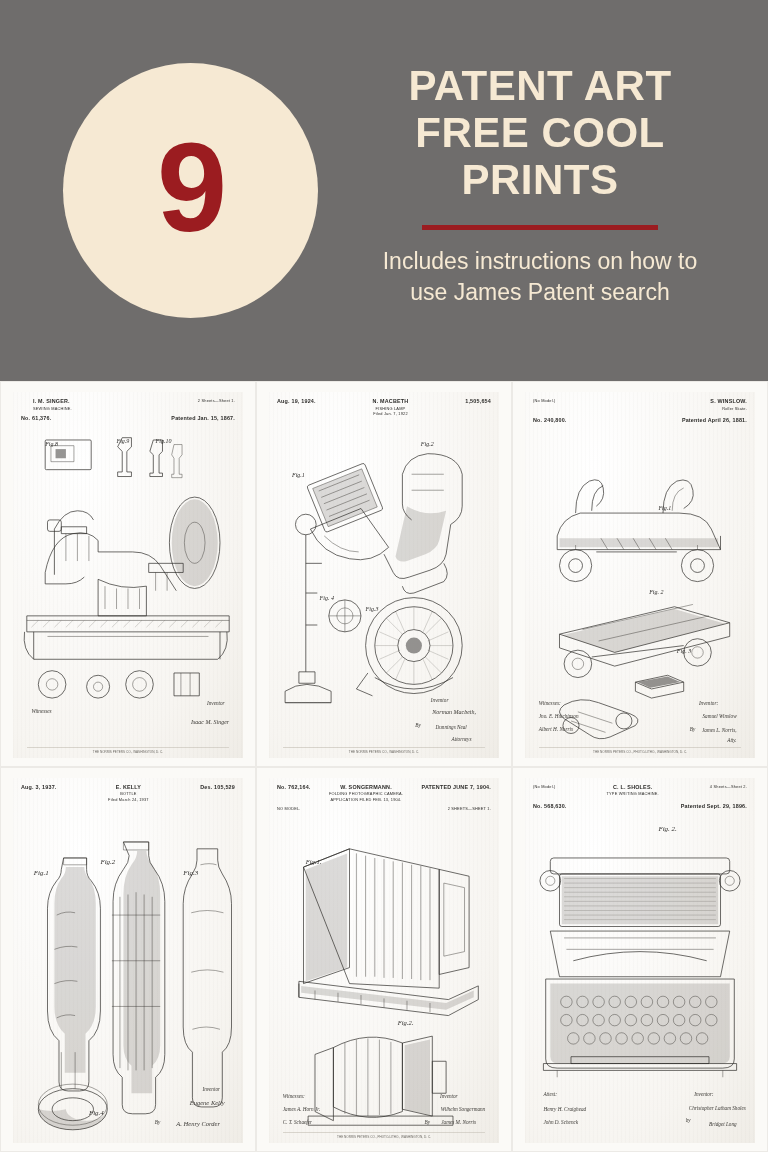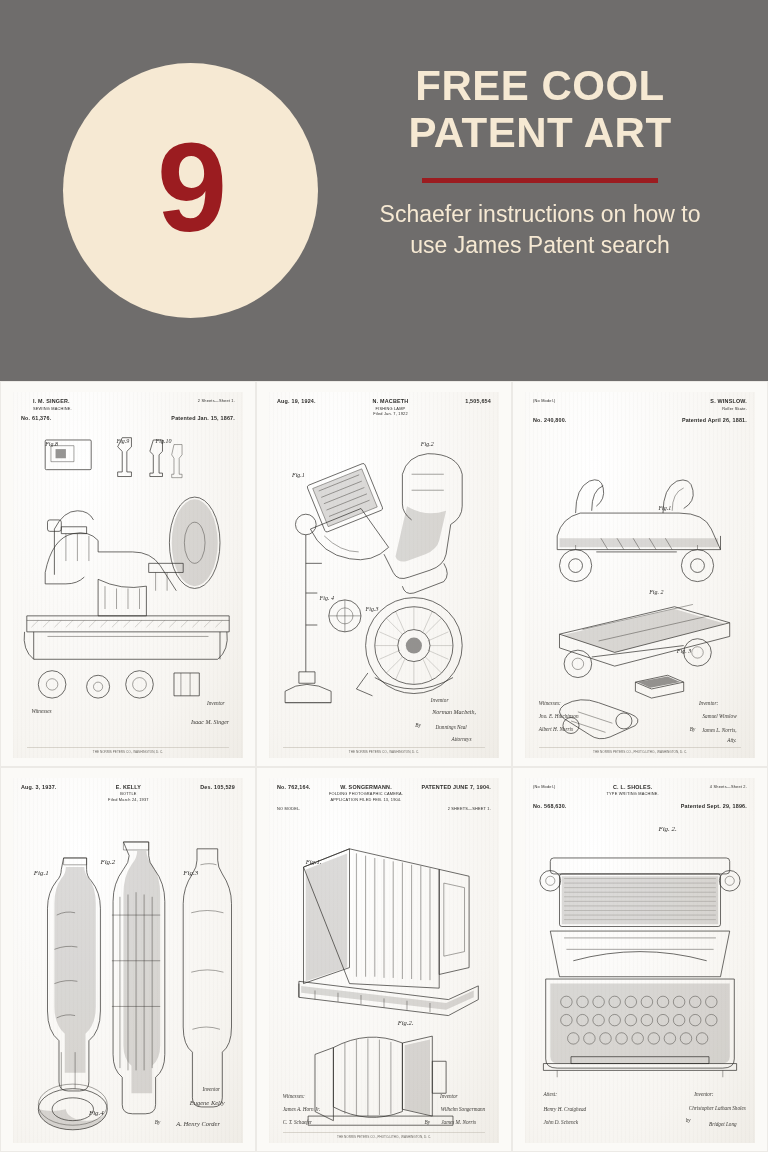--- a/index.html
+++ b/index.html
@@ -155,24 +155,25 @@
   .hatch { stroke: #4a4641; stroke-width: 0.3; fill: none; opacity: 0.75; }
 </style>
 </head>
 <body>
 
 <div class="header">
   <div class="badge-circle">
     <div class="badge-number">9</div>
   </div>
   <div class="header-text">
+    <div class="title-line">PATENT ART</div>
     <div class="title-line">FREE COOL</div>
-    <div class="title-line">PATENT ART</div>
+    <div class="title-line">PRINTS</div>
     <div class="rule"></div>
-    <div class="subtitle">Schaefer instructions on how to</div>
+    <div class="subtitle">Includes instructions on how to</div>
     <div class="subtitle">use James Patent search</div>
   </div>
 </div>
 
 <div class="grid">
 
   <div class="cell">
     <div class="sheet">
       <div class="hdr" style="padding:6px 8px 0 8px;">
         <div class="col">

